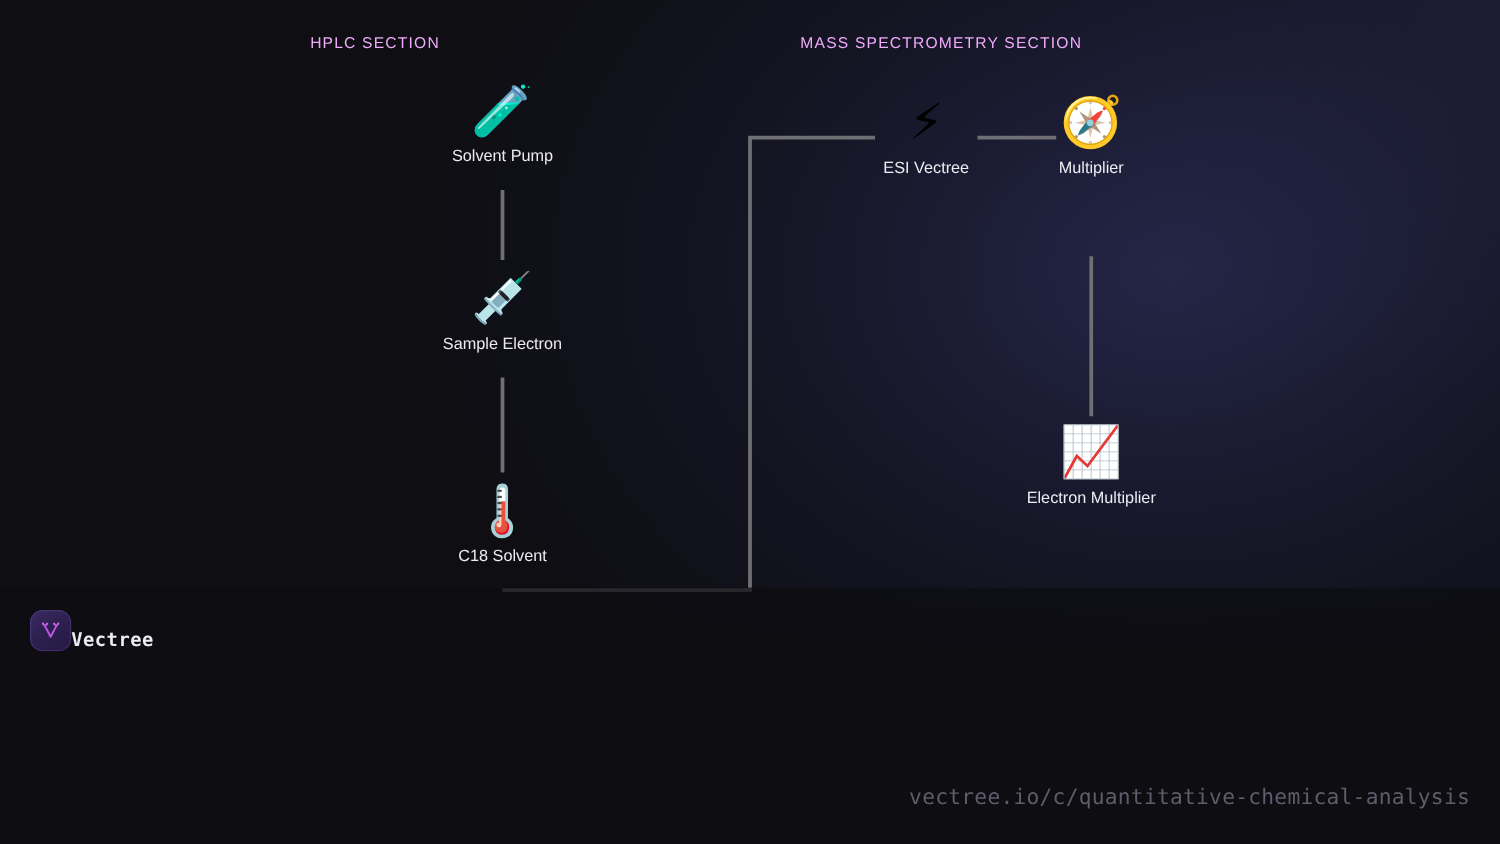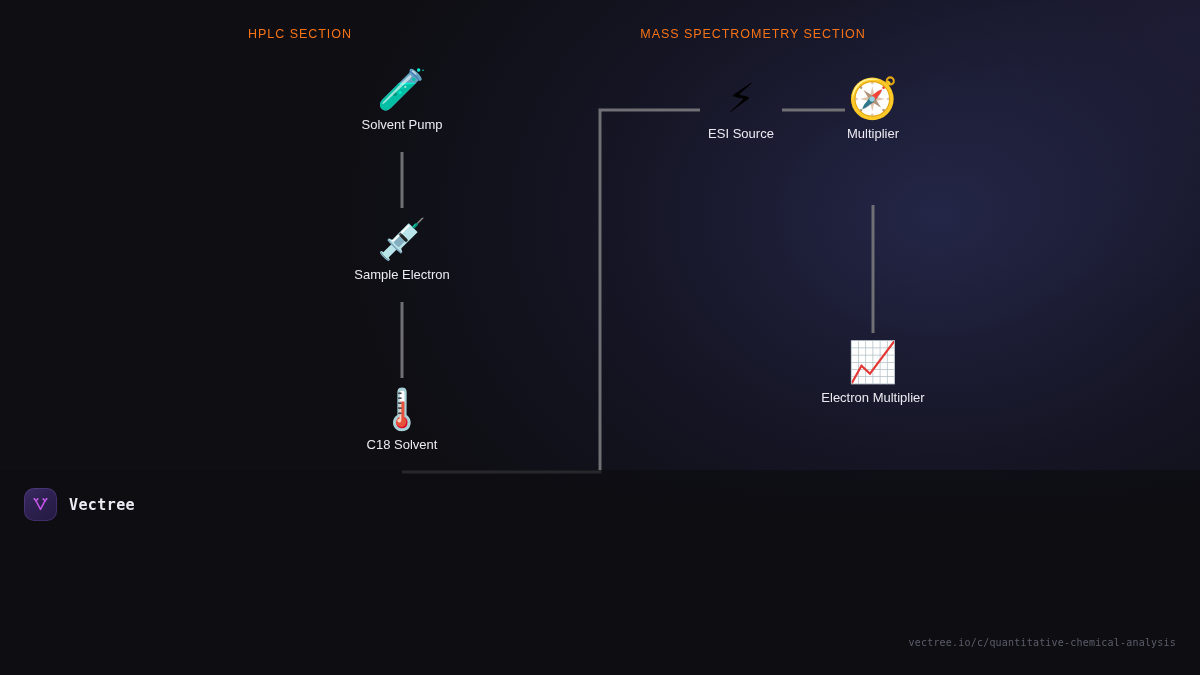--- a/index.html
+++ b/index.html
@@ -28,21 +28,21 @@
     pointer-events:none;
   }
 
   
   .diagram { position:absolute; left:0; top:0; width:1200px; height:480px; }
 
   .section-label {
     position:absolute;
     font-size:12.5px;
     letter-spacing:0.95px;
-    color:#f97316;
+    color:#f0abfc;
     white-space:nowrap;
     transform:translateX(-50%);
   }
 
   .connectors { position:absolute; left:0; top:0; width:1200px; height:480px; }
 
   .node {
     position:absolute;
     transform:translateX(-50%);
     display:flex;
@@ -72,22 +72,21 @@
     position:absolute;
     left:0; bottom:0;
     width:1200px; height:205px;
     background:linear-gradient(to bottom, rgba(12,12,17,0.72) 0%, #0d0d12 28%, #0d0d12 100%);
   }
 
   .brand {
     position:absolute;
     left:24px; top:18px;
     display:flex;
-    align-items:center;
-    gap:12px;
+    align-items:flex-end;
   }
   .brand-mark {
     width:33px; height:33px;
     border-radius:10px;
     background:linear-gradient(145deg,#3a2a62 0%,#2b1f4d 55%,#241a42 100%);
     box-shadow:inset 0 0 0 1px rgba(150,110,220,0.22);
     display:flex; align-items:center; justify-content:center;
   }
   .brand-name {
     font-family:"DejaVu Sans Mono","Liberation Mono",monospace;
@@ -107,21 +106,21 @@
     line-height:32px;
     color:#f3f2f7;
     letter-spacing:-0.2px;
     white-space:pre-line;
   }
 
   .url {
     position:absolute;
     right:24px; bottom:27px;
     font-family:"DejaVu Sans Mono","Liberation Mono",monospace;
-    font-size:10px;
+    font-size:17px;
     color:#5d5d6b;
     letter-spacing:0.2px;
     margin-top:23px;
   }
 </style>
 </head>
 <body>
 
 <div id="stage">
 
@@ -152,21 +151,21 @@
       <div class="node-label">Sample Electron</div>
     </div>
 
     <div class="node" style="left:402px; top:386px;">
       <div class="node-icon">🌡️</div>
       <div class="node-label">C18 Solvent</div>
     </div>
 
     <div class="node" style="left:741px; top:75px;">
       <div class="node-icon">⚡</div>
-      <div class="node-label">ESI Source</div>
+      <div class="node-label">ESI Vectree</div>
     </div>
 
     <div class="node" style="left:873px; top:75px;">
       <div class="node-icon">🧭</div>
       <div class="node-label">Multiplier</div>
     </div>
 
     <div class="node" style="left:873px; top:339px;">
       <div class="node-icon">📈</div>
       <div class="node-label">Electron Multiplier</div>

